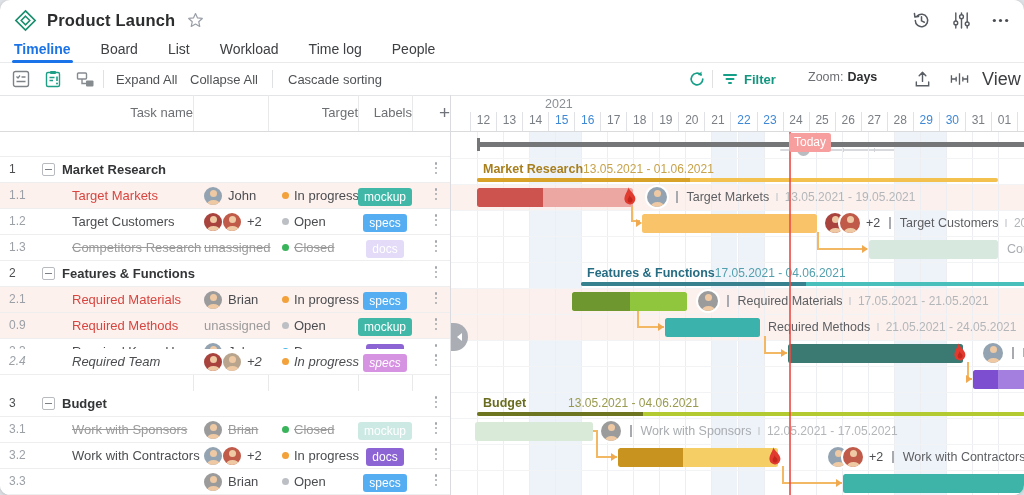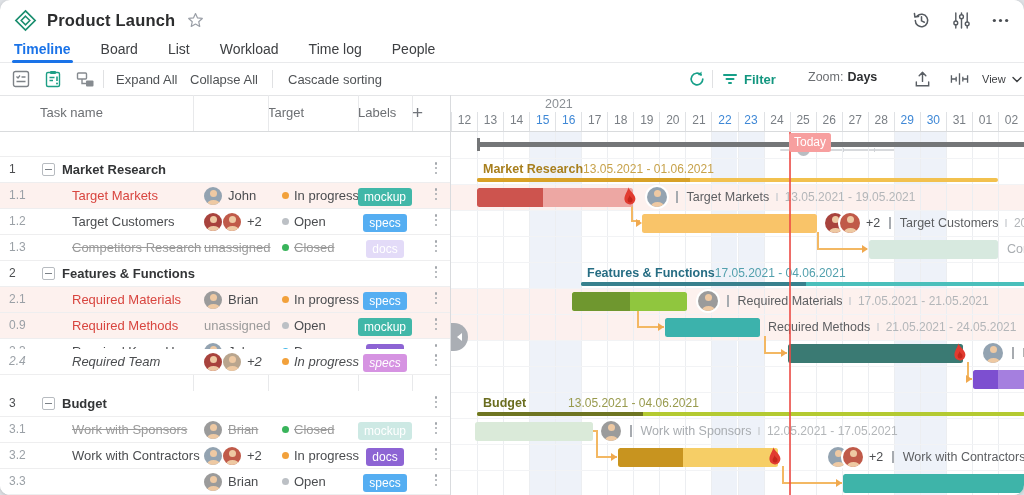--- a/index.html
+++ b/index.html
@@ -21,21 +21,21 @@
   .tool-label{font-size:13px;color:#4f5255;cursor:pointer;}
   #filter-label{font-size:13px;color:#12967f;font-weight:700;margin-left:6px;}
   .zlab{font-size:12.5px;color:#6b6e72;}
   .zval{font-size:12.5px;color:#2d2f31;font-weight:700;margin-left:4px;}
   #slider-track{position:absolute;left:780px;top:86px;width:126px;height:2px;background:#d7d9dc;border-radius:1px;}
   #slider-handle{position:absolute;left:797px;top:80px;width:13px;height:13px;border-radius:50%;background:#b9bdc2;}
   .stick{position:absolute;top:85px;width:1px;height:4px;background:#cfd2d6;}
   #view-caret{margin-left:6px;display:flex;}
   
   #thead{position:absolute;left:0;top:95px;width:450px;height:36px;font-size:13px;color:#6c6f73;}
-  .th{position:absolute;top:0;height:36px;line-height:36px;text-align:left;}
+  .th{position:absolute;top:0;height:36px;line-height:36px;text-align:right;}
   .vline{position:absolute;top:95px;height:400px;width:1px;background:#e8e9eb;}
   #table-right-border{position:absolute;left:450px;top:95px;width:1px;height:400px;background:#d9dbde;}
   #header-bottom{position:absolute;left:0;top:131px;width:1024px;height:1px;background:#d9dbdd;z-index:12;}
   #trows{position:absolute;left:0;top:131px;width:450px;height:364px;z-index:11;}
   .trow{position:absolute;left:0;width:450px;height:26px;border-bottom:1px solid #eeeeef;box-sizing:border-box;background:#fff;}
   .trow.pink{background:#fdf1ee;}
   .cell{position:absolute;top:0;height:25px;line-height:25px;font-size:13px;color:#4b4d50;white-space:nowrap;}
   .c-num{left:9px;font-size:12px;color:#9aa0a6;}
   .c-num.g{color:#4b4d50;}
   .minusbox{position:absolute;left:42px;top:6px;width:13px;height:13px;border:1px solid #b7bbc0;border-radius:2px;box-sizing:border-box;}
@@ -52,21 +52,21 @@
   .kebab{position:absolute;left:429px;top:5px;width:14px;height:16px;display:flex;flex-direction:column;align-items:center;gap:2.2px;cursor:pointer;}
   .kebab i{width:2.6px;height:2.6px;border-radius:50%;background:#a2a6ab;}
   .avatar{position:relative;display:inline-block;width:18px;height:18px;border-radius:50%;overflow:hidden;flex:none;}
   .avatar .hd{position:absolute;left:50%;top:3px;width:7px;height:7px;margin-left:-3.5px;border-radius:50%;background:#eec9a3;}
   .avatar .bd{position:absolute;left:50%;bottom:-4px;width:13px;height:9px;margin-left:-6.5px;border-radius:50%;background:#eec9a3;}
   .avatar.lg{width:20px;height:20px;box-shadow:0 0 0 2px #fff;}
   .av2{margin-left:-5px;}
   
   #g-year{position:absolute;left:545px;top:97px;font-size:12.5px;color:#8a8f94;}
   #dayrow{position:absolute;left:451px;top:112px;width:573px;height:19px;overflow:hidden;}
-  .daycell{position:absolute;top:0;height:19px;line-height:17px;text-align:center;font-size:12px;color:#7a7f85;border-left:1px solid #e0e2e5;box-sizing:border-box;}
+  .daycell{position:absolute;top:0;height:19px;line-height:17px;text-align:center;font-size:12px;color:#7a7f85;border-left:1px solid #e0e2e5;box-sizing:border-box;margin-left:19px;}
   .daycell.we{color:#3f88d6;}
   
   #gbody{position:absolute;left:451px;top:132px;width:573px;height:363px;overflow:hidden;}
   .stripe{position:absolute;top:0;height:363px;background:#eef2f9;z-index:1;}
   .pinkrow{position:absolute;left:0;width:573px;height:26px;background:#fdf0ec;opacity:.9;z-index:2;}
   .gvline{position:absolute;top:0;width:1px;height:363px;background:#eceef1;z-index:3;}
   .ghline{position:absolute;left:0;width:573px;height:1px;background:#f2f3f5;z-index:3;}
   .conn-seg{position:absolute;background:#f3b863;z-index:4;}
   .conn-arrow{position:absolute;width:0;height:0;border-top:4px solid transparent;border-bottom:4px solid transparent;border-left:6px solid #f0a94f;z-index:4;}
   .bar{position:absolute;height:19px;border-radius:2.5px;z-index:5;overflow:hidden;}
@@ -229,21 +229,21 @@
     <div class="tl" style="left:950px;">
       <svg width="19" height="16" viewBox="0 0 20 16">
           <g stroke="#5a5f65" stroke-width="1.4" fill="none">
             <path d="M1.5 4 V12 M1.5 8 H6.5 M6.5 5.5 V10.5"></path>
             <path d="M18.5 4 V12 M18.5 8 H13.5 M13.5 5.5 V10.5"></path>
             <line x1="10" y1="2" x2="10" y2="14"></line>
           </g>
         </svg>
     </div>
     <div class="tl" style="left:982px;">
-      <span class="tool-label" style="font-size:11px;color:#3c3e41;">View</span>
+      <span class="tool-label" style="font-size:18px;color:#3c3e41;">View</span>
       <span id="view-caret">
         <svg width="10" height="7" viewBox="0 0 10 7">
             <path d="M1 1.5 L5 5.5 L9 1.5" fill="none" stroke="#3c3e41" stroke-width="1.4" stroke-linecap="round"></path>
           </svg>
       </span>
     </div>
   </div>
 
   <div id="thead">
     <div class="th" style="left:40px;width:153px;">Task name</div>

